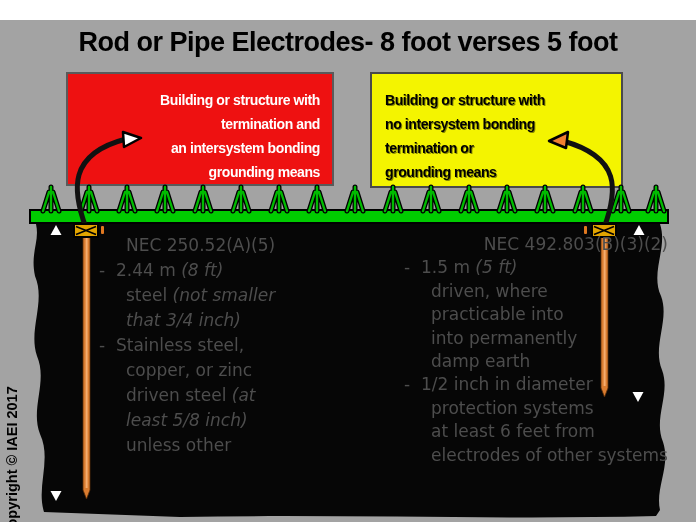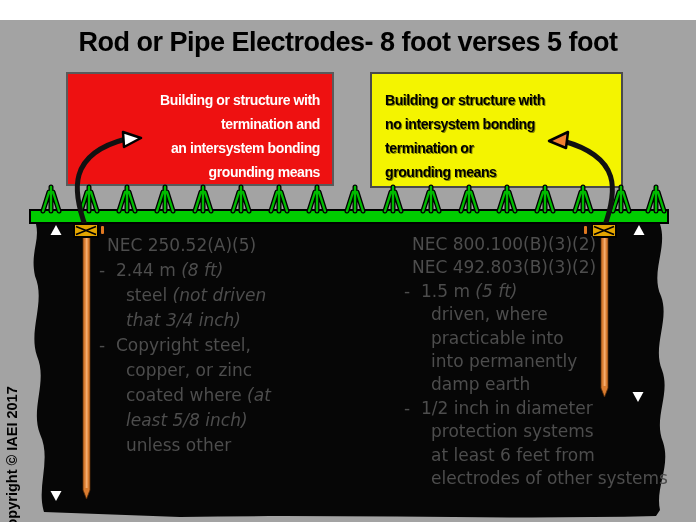--- a/index.html
+++ b/index.html
@@ -17,21 +17,21 @@
            border:2px solid #4a4a4a;color:#000;text-align:left;padding:14px 4px 0 13px;
            text-shadow:1px 0.5px 0 rgba(0,0,0,0.45);}
   
   svg.scene{position:absolute;left:0;top:0;z-index:2;pointer-events:none;}
   
   .gcol{position:absolute;z-index:3;color:#4d4d4d;font-size:17px;
         font-family:"DejaVu Sans","Liberation Sans",sans-serif;}
   .gcol-left{left:99px;top:213px;line-height:25px;}
   .gcol-right{left:404px;top:213px;line-height:23.4px;}
   .gl{white-space:pre;}
-  .gl.head{padding-left:8px;}
+  .gl.head{padding-left:8px;text-align:right;}
   .gl.ind{padding-left:27px;}
   .it{font-style:italic;}
   
   .copyright{position:absolute;left:4px;top:518px;width:150px;
              transform:rotate(-90deg);transform-origin:0 0;
              font-size:14.5px;font-weight:800;color:#000;z-index:4;white-space:nowrap;}
 </style>
 </head>
 <body>
 
@@ -125,31 +125,30 @@
 
     <polygon points="56,205 61.5,215 50.5,215" fill="#FFFFFF"></polygon>
     <polygon points="639,205 644.5,215 633.5,215" fill="#FFFFFF"></polygon>
     <polygon points="50.5,471 61.5,471 56,481" fill="#FFFFFF"></polygon>
     <polygon points="632.5,372 643.5,372 638,382" fill="#FFFFFF"></polygon>
   </svg>
 
   <div class="gcol gcol-left">
     <div class="gl head"><span>NEC 250.52(A)(5)</span><span class="it"></span></div>
     <div class="gl"><span>-  2.44 m </span><span class="it">(8 ft)</span></div>
-    <div class="gl ind"><span>steel </span><span class="it">(not driven</span></div>
+    <div class="gl ind"><span>steel </span><span class="it">(not smaller</span></div>
     <div class="gl ind"><span></span><span class="it">that 3/4 inch)</span></div>
-    <div class="gl"><span>-  Copyright steel,</span><span class="it"></span></div>
+    <div class="gl"><span>-  Stainless steel,</span><span class="it"></span></div>
     <div class="gl ind"><span>copper, or zinc</span><span class="it"></span></div>
-    <div class="gl ind"><span>coated where </span><span class="it">(at</span></div>
+    <div class="gl ind"><span>driven steel </span><span class="it">(at</span></div>
     <div class="gl ind"><span></span><span class="it">least 5/8 inch)</span></div>
     <div class="gl ind"><span>unless other</span><span class="it"></span></div>
   </div>
 
   <div class="gcol gcol-right">
-    <div class="gl head"><span>NEC 800.100(B)(3)(2)</span><span class="it"></span></div>
     <div class="gl head"><span>NEC 492.803(B)(3)(2)</span><span class="it"></span></div>
     <div class="gl"><span>-  1.5 m </span><span class="it">(5 ft)</span></div>
     <div class="gl ind"><span>driven, where</span><span class="it"></span></div>
     <div class="gl ind"><span>practicable into</span><span class="it"></span></div>
     <div class="gl ind"><span>into permanently</span><span class="it"></span></div>
     <div class="gl ind"><span>damp earth</span><span class="it"></span></div>
     <div class="gl"><span>-  1/2 inch in diameter</span><span class="it"></span></div>
     <div class="gl ind"><span>protection systems</span><span class="it"></span></div>
     <div class="gl ind"><span>at least 6 feet from</span><span class="it"></span></div>
     <div class="gl ind"><span>electrodes of other systems</span><span class="it"></span></div>

